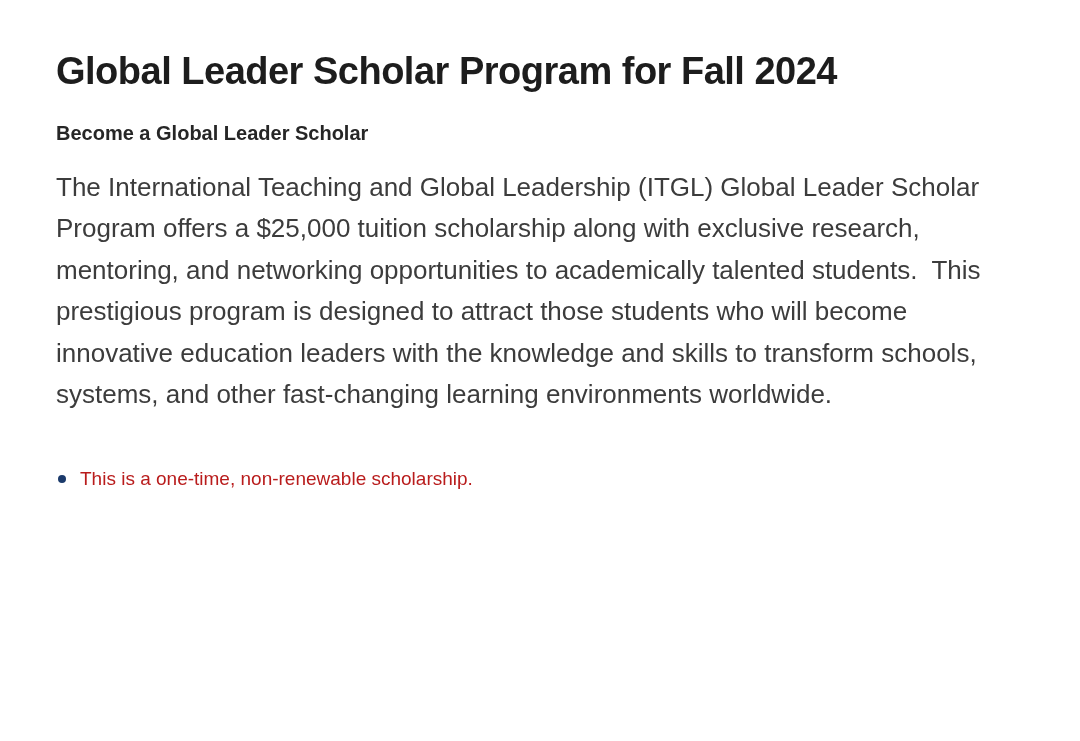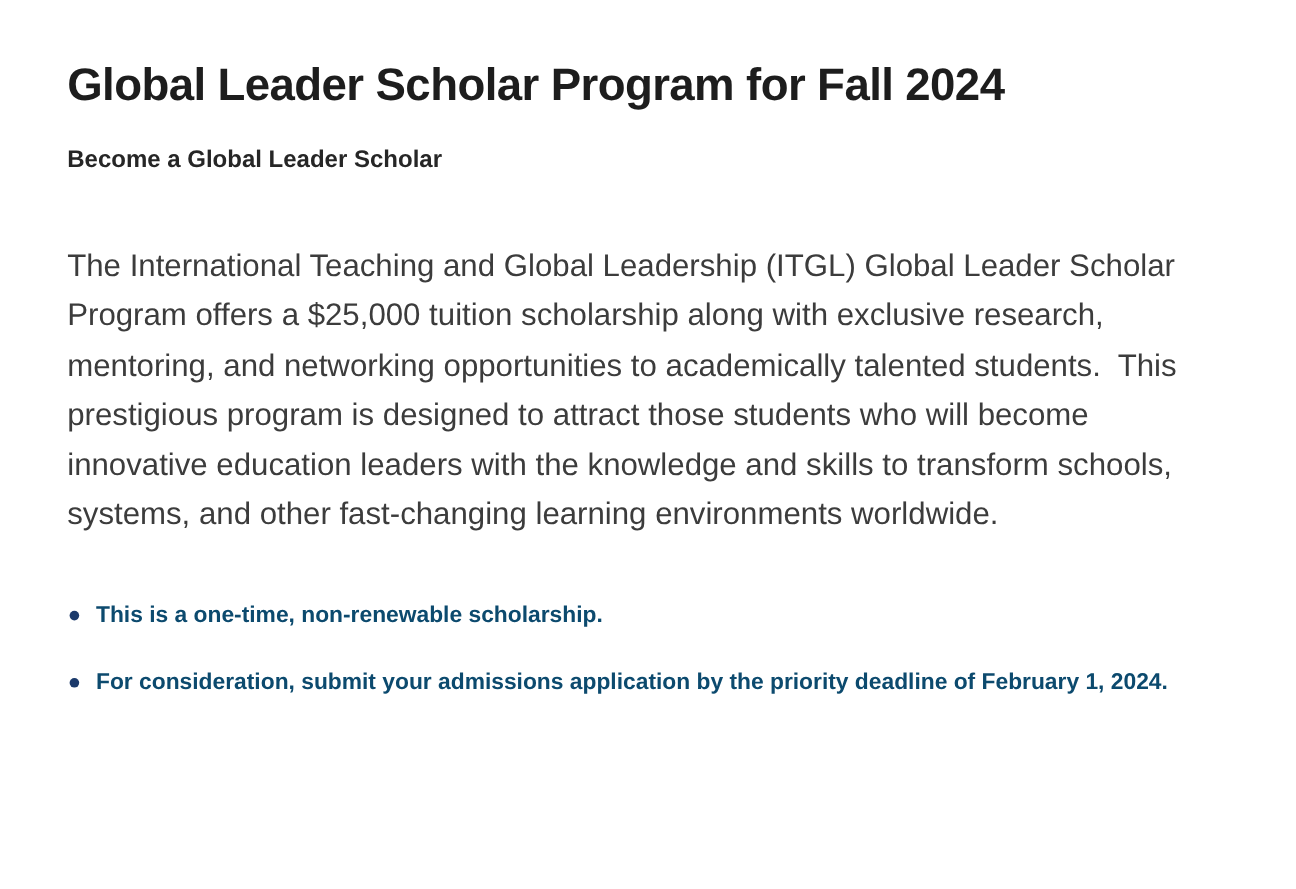--- a/index.html
+++ b/index.html
@@ -30,43 +30,43 @@
     color: #1d1d1d;
     letter-spacing: -0.5px;
     line-height: 1.15;
     margin-bottom: 28px;
   }
 
   h2.page-subtitle {
     font-size: 20px;
     font-weight: 700;
     color: #262626;
-    margin-bottom: 56px;
+    margin-bottom: 22px;
   }
 
   p.intro {
     font-size: 26px;
     font-weight: 400;
     color: #3c3c3c;
     line-height: 41.5px;
     white-space: pre-wrap;
     max-width: 965px;
     margin-bottom: 42px;
   }
 
   ul.bullet-list {
     list-style: none;
     max-width: 940px;
   }
 
   ul.bullet-list li {
     position: relative;
     font-size: 19px;
-    font-weight: 700;
-    color: #0c4a6e;
+    font-weight: 400;
+    color: #b91c1c;
     line-height: 41.5px;
     padding-left: 24px;
     margin-bottom: 15px;
   }
 
   ul.bullet-list li::before {
     content: "";
     position: absolute;
     left: 2px;
     top: 17px;
@@ -95,18 +95,17 @@
   <div class="content">
 
     <h1 class="page-title">Global Leader Scholar Program for Fall 2024</h1>
 
     <h2 class="page-subtitle">Become a Global Leader Scholar</h2>
 
     <p class="intro">The International Teaching and Global Leadership (ITGL) Global Leader Scholar Program offers a $25,000 tuition scholarship along with exclusive research, mentoring, and networking opportunities to academically talented students.  This prestigious program is designed to attract those students who will become innovative education leaders with the knowledge and skills to transform schools, systems, and other fast-changing learning environments worldwide.</p>
 
     <ul class="bullet-list">
       <li>This is a one-time, non-renewable scholarship.</li>
-      <li>For consideration, submit your admissions application by the priority deadline of February 1, 2024.</li>
     </ul>
 
   </div>
 
 </div>
 
 </body></html>

